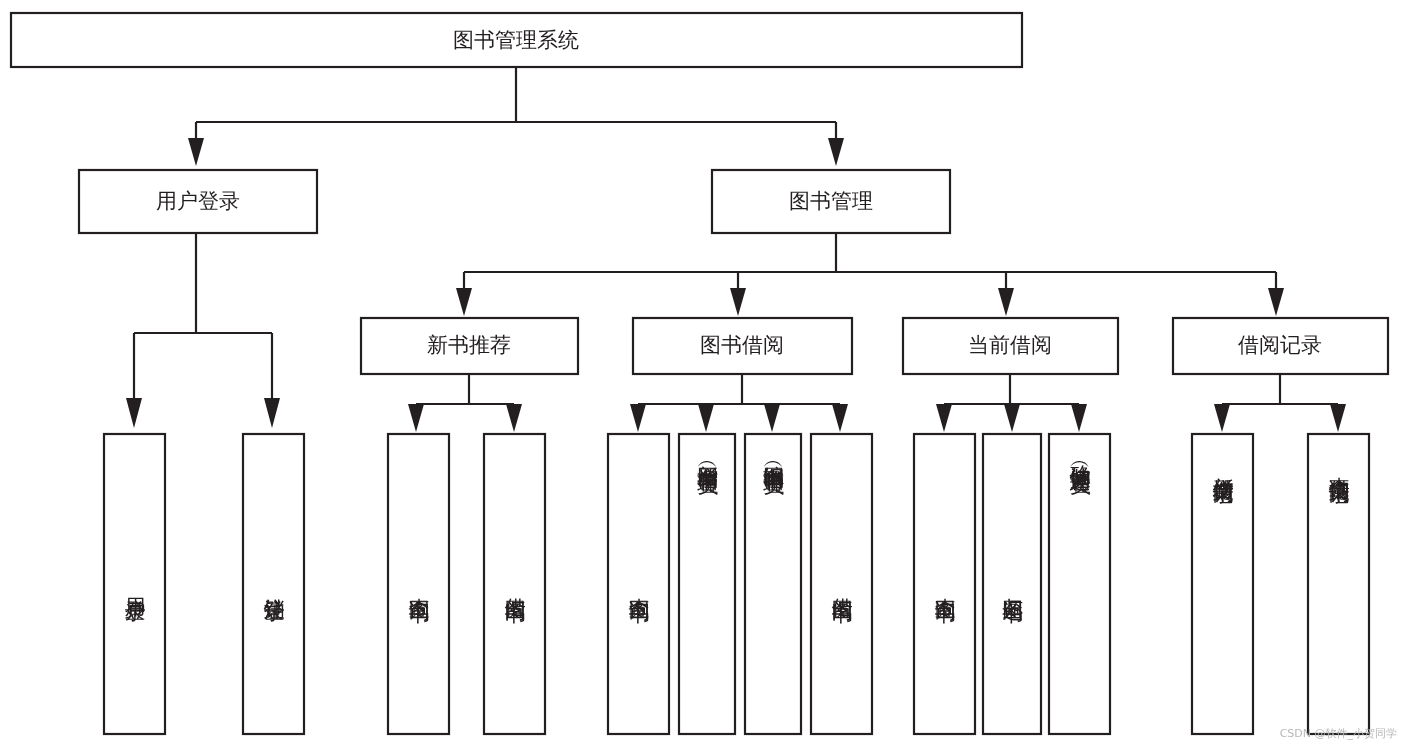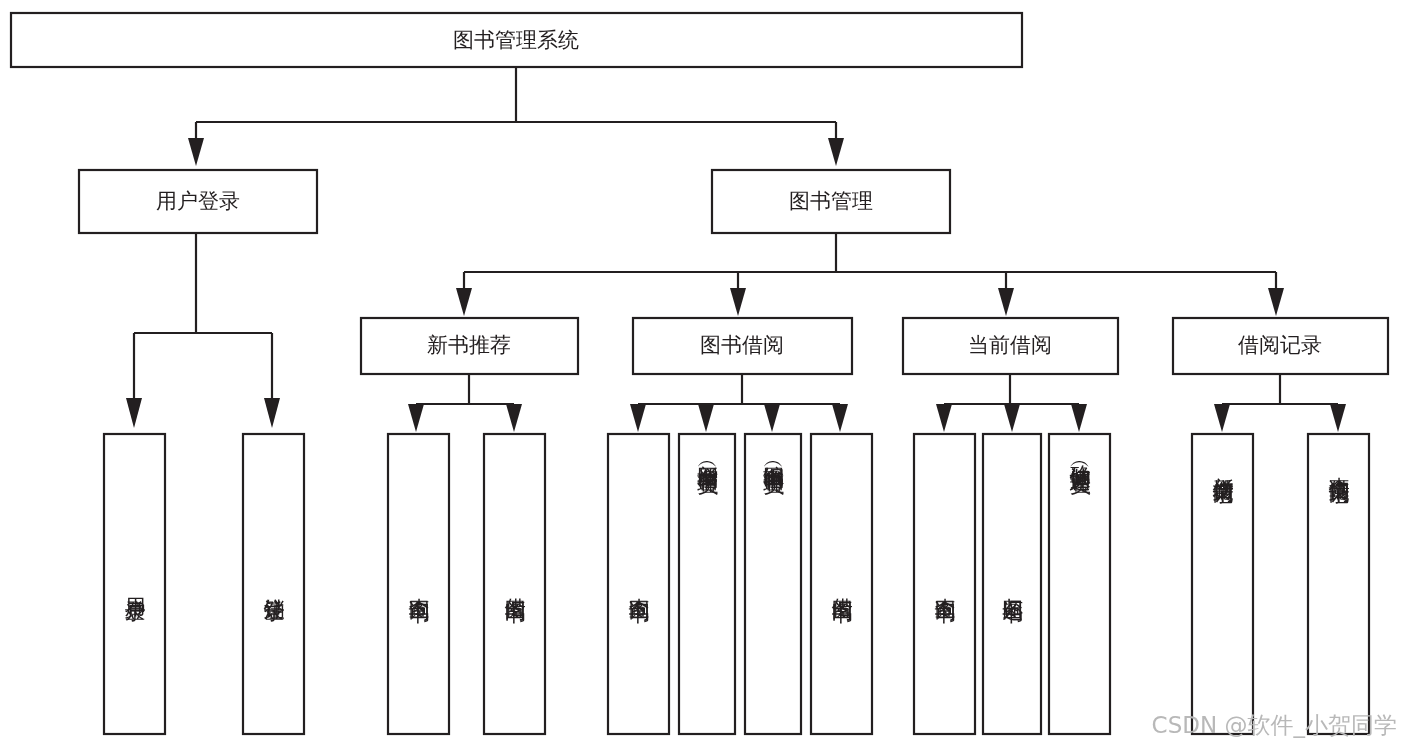--- a/index.html
+++ b/index.html
@@ -66,21 +66,21 @@
     color: #231f20;
     letter-spacing: 1.5px;
     white-space: nowrap;
     text-align: center;
   }
   .watermark {
     position: absolute;
     right: 8px;
     bottom: 6px;
     font-family: "DejaVu Sans", "Liberation Sans", sans-serif;
-    font-size: 23px;
+    font-size: 11px;
     color: #b8b8b8;
     white-space: nowrap;
     user-select: none;
   }
 </style>
 </head>
 <body>
 
 <div id="stage">
 

